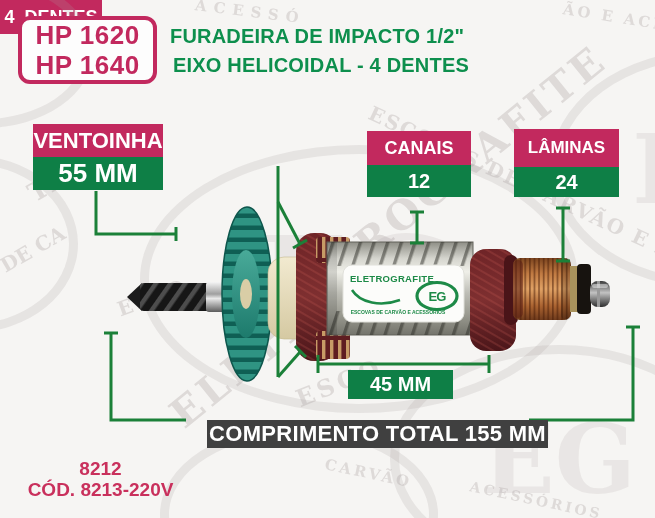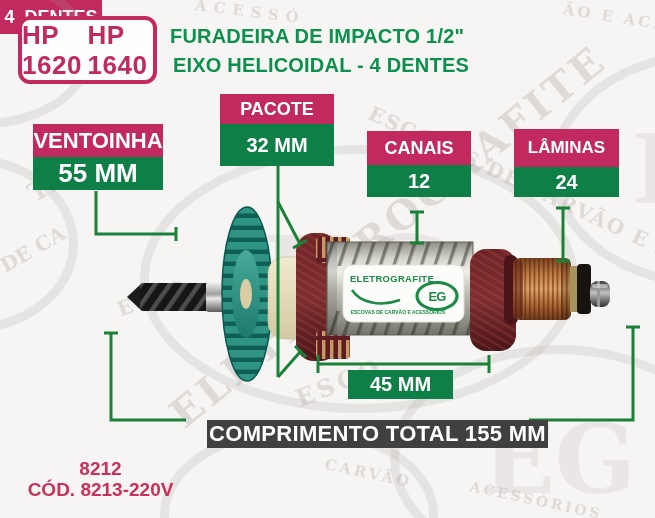--- a/index.html
+++ b/index.html
@@ -30,21 +30,21 @@
   .t6a{left:325px;top:455px;font-size:15px;letter-spacing:3px;transform:rotate(12deg);}
   .t6b{left:470px;top:478px;font-size:14px;letter-spacing:3px;transform:rotate(12deg);}
   .t7{left:175px;top:395px;font-size:40px;letter-spacing:4px;transform:rotate(-39deg);}
   .t8{left:30px;top:180px;font-size:26px;transform:rotate(-30deg);}
   .t9{left:2px;top:255px;font-size:20px;transform:rotate(-30deg);}
   .t10{left:118px;top:298px;font-size:20px;letter-spacing:3px;transform:rotate(-20deg);}
   
   #hp-box{
     position:absolute;left:18px;top:16px;width:131px;height:60px;
     border:4px solid #C2295E;border-radius:12px;background:#fdfdfd;
-    display:flex;flex-direction:row;align-items:center;justify-content:center;
+    display:flex;flex-direction:column;align-items:center;justify-content:center;
     color:#C2295E;font-weight:800;font-size:26px;line-height:30px;letter-spacing:.5px;
   }
   #title{position:absolute;left:170px;top:22px;color:#0D8F4D;font-weight:800;
     font-size:20px;line-height:29px;letter-spacing:.2px;}
   #title .l2{padding-left:3px;}
   
   .spec{position:absolute;text-align:center;color:#fff;font-weight:800;}
   .spec .hd{background:#C2295E;display:flex;align-items:center;justify-content:center;}
   .spec .val{background:#0E7F46;display:flex;align-items:center;justify-content:center;}
   #ventoinha{left:33px;top:124px;width:130px;} #ventoinha .hd{height:33px;font-size:22px;} #ventoinha .val{height:33px;font-size:26px;}
@@ -249,24 +249,20 @@
   </div>
   <div id="title">
     <div class="l1">FURADEIRA DE IMPACTO 1/2"</div>
     <div class="l2">EIXO HELICOIDAL - 4 DENTES</div>
   </div>
 
   <div class="spec" id="ventoinha">
     <div class="hd">VENTOINHA</div>
     <div class="val">55 MM</div>
   </div>
-  <div class="spec" id="pacote">
-    <div class="hd">PACOTE</div>
-    <div class="val">32 MM</div>
-  </div>
   <div class="spec" id="canais">
     <div class="hd">CANAIS</div>
     <div class="val">12</div>
   </div>
   <div class="spec" id="laminas">
     <div class="hd">LÂMINAS</div>
     <div class="val">24</div>
   </div>
   <div id="dentes">4 DENTES</div>
   <div id="mm45">45 MM</div>

